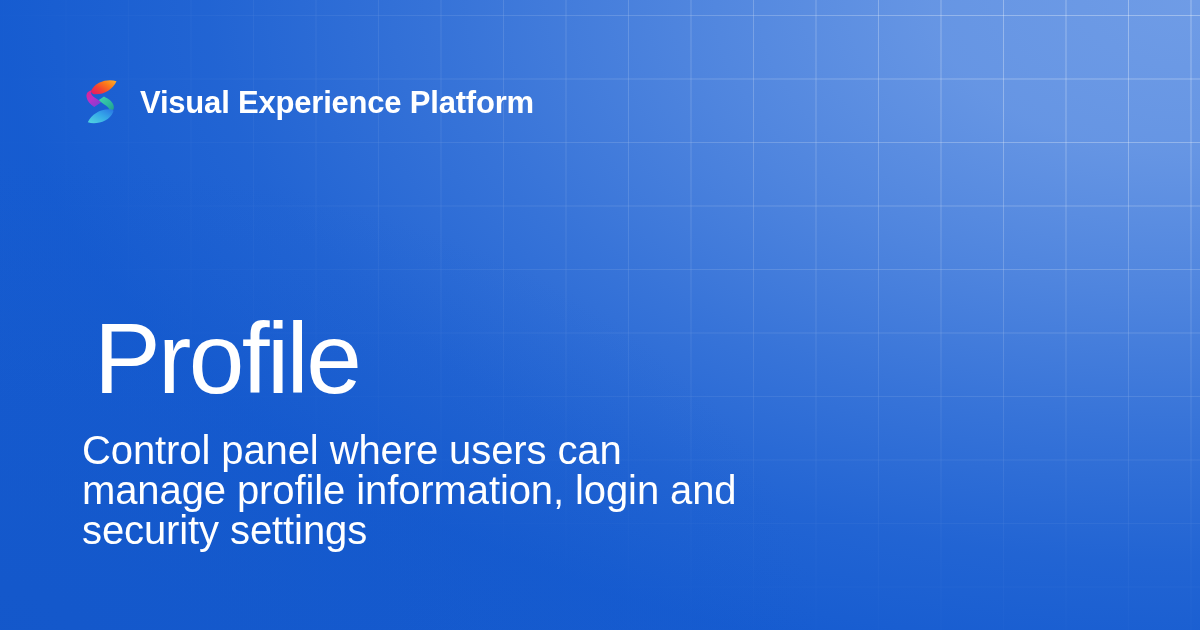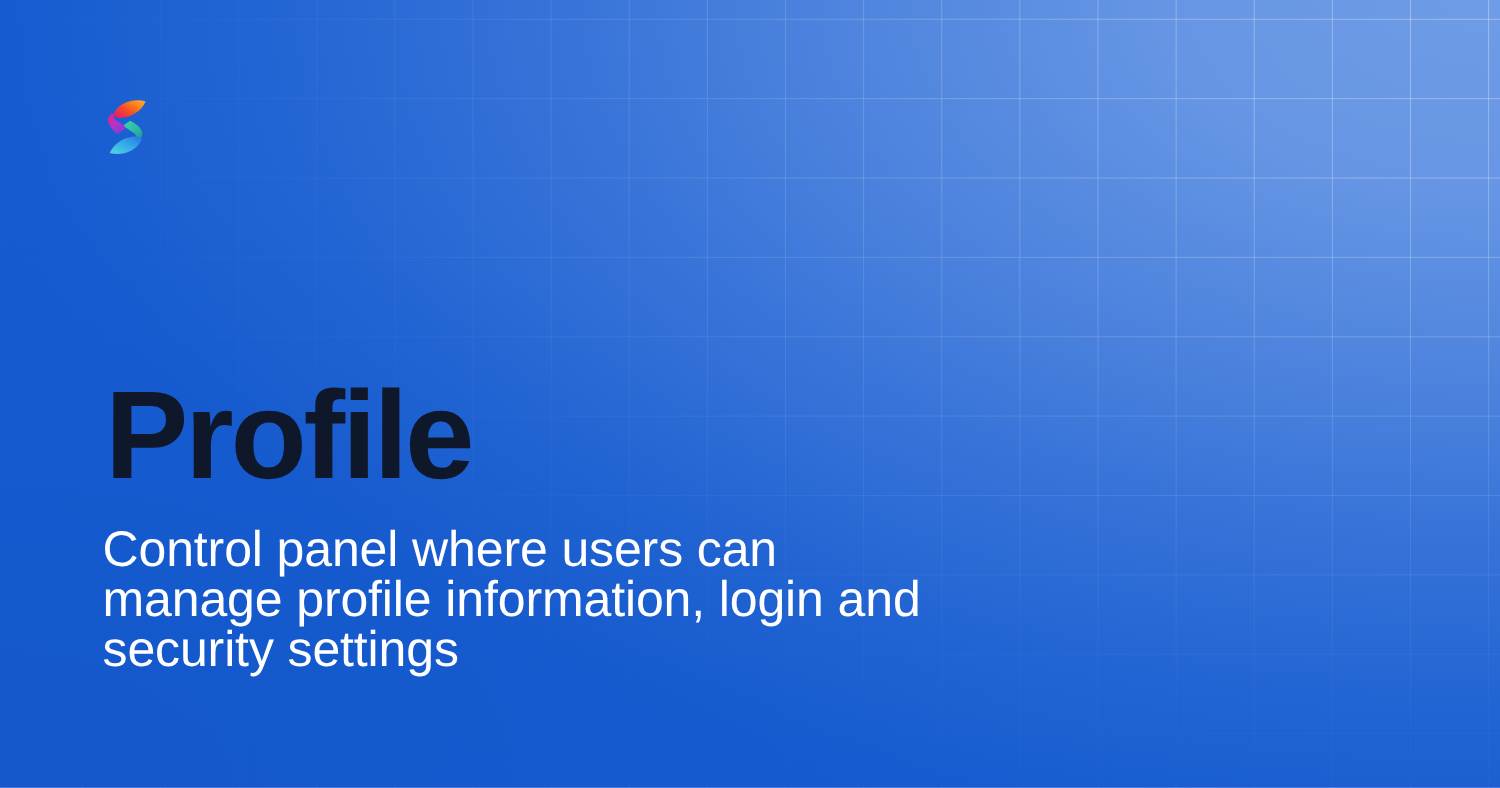--- a/index.html
+++ b/index.html
@@ -102,26 +102,26 @@
   }
 
   
   .hero {
     position: absolute;
     left: 82px;
     top: 296px;
     width: 760px;
   }
   .hero-title {
-    margin: 2px;
+    margin: 12px;
     font-size: 100px;
-    font-weight: 700;
+    font-weight: 400;
     line-height: 1.0;
     letter-spacing: -2.6px;
-    color: #0f172a;
+    color: #ffffff;
   }
   .hero-desc {
     margin: 0;
     margin-top: 22px;
     font-size: 40px;
     font-weight: 400;
     line-height: 40px;
     letter-spacing: -0.1px;
     color: #ffffff;
     max-width: 690px;
@@ -166,20 +166,21 @@
         </defs>
 
         <path d="M9.2 12.5 C13.5 3.0 27.0 0.4 34.5 3.2 C31.0 11.2 22.2 16.6 13.0 16.3 C10.6 16.2 8.4 14.6 9.2 12.5 Z" fill="url(#gradTop)"></path>
 
         <path d="M9.2 12.5 C8.3 15.0 9.4 17.4 11.8 18.9 C15.0 20.9 17.6 22.3 18.9 24.4 L12.2 29.1 C8.0 26.0 5.2 22.8 4.6 19.2 C4.0 15.7 5.6 13.3 9.2 12.5 Z" fill="url(#gradLeft)"></path>
 
         <path d="M22.0 18.6 C26.4 20.9 30.6 23.6 31.6 27.4 C32.5 30.8 30.8 33.4 27.2 34.6 C28.2 31.8 26.9 29.4 24.2 27.7 C21.0 25.6 18.4 24.3 16.9 22.1 Z" fill="url(#gradRight)"></path>
 
         <path d="M31.2 34.0 C27.2 43.8 13.8 47.0 5.8 44.3 C9.4 36.2 18.4 30.8 27.6 31.2 C30.2 31.3 32.1 32.1 31.2 34.0 Z" fill="url(#gradBottom)"></path>
       </svg>
+      <span class="brand-name">Visual Experience Platform</span>
     </div>
 
     <div class="hero">
       <h1 class="hero-title">Profile</h1>
       <p class="hero-desc">Control panel where users can manage profile information, login and security settings</p>
     </div>
 
   </div>
 </div>
 

